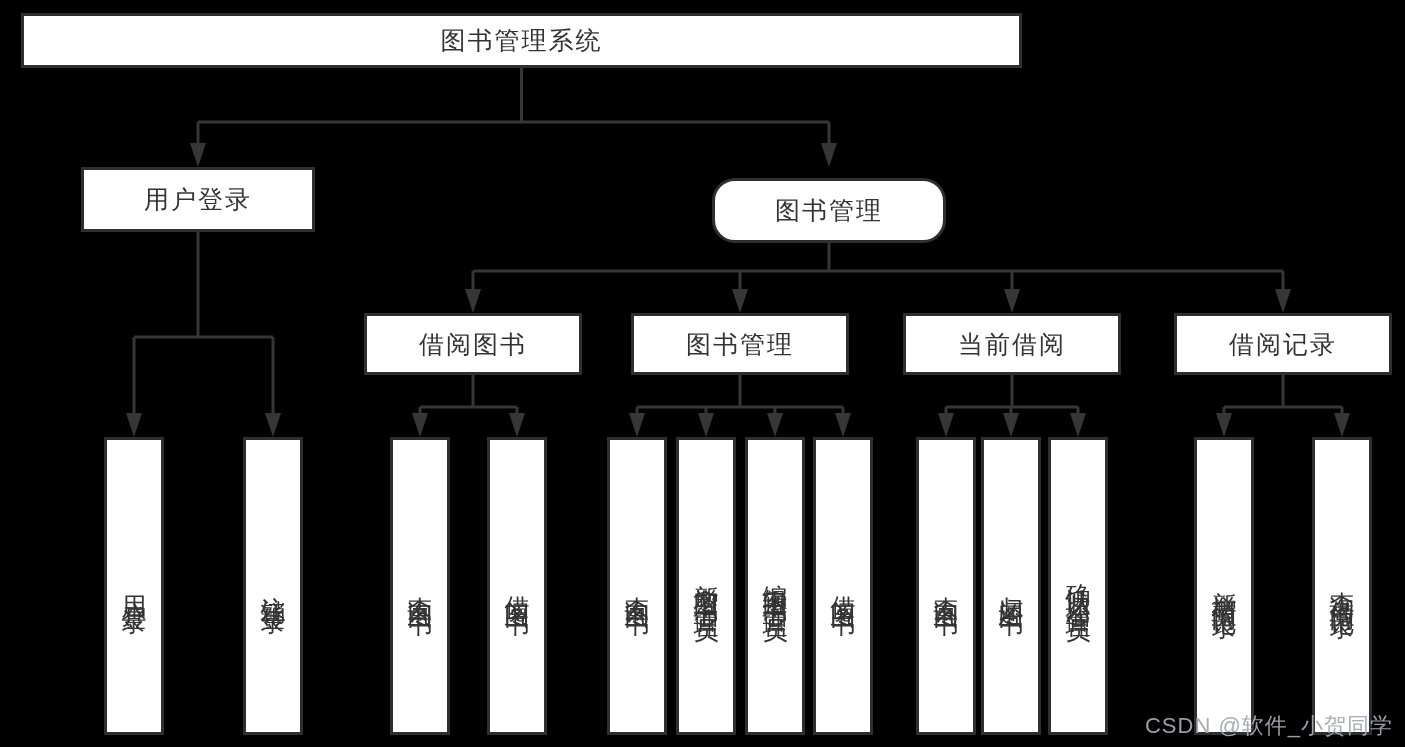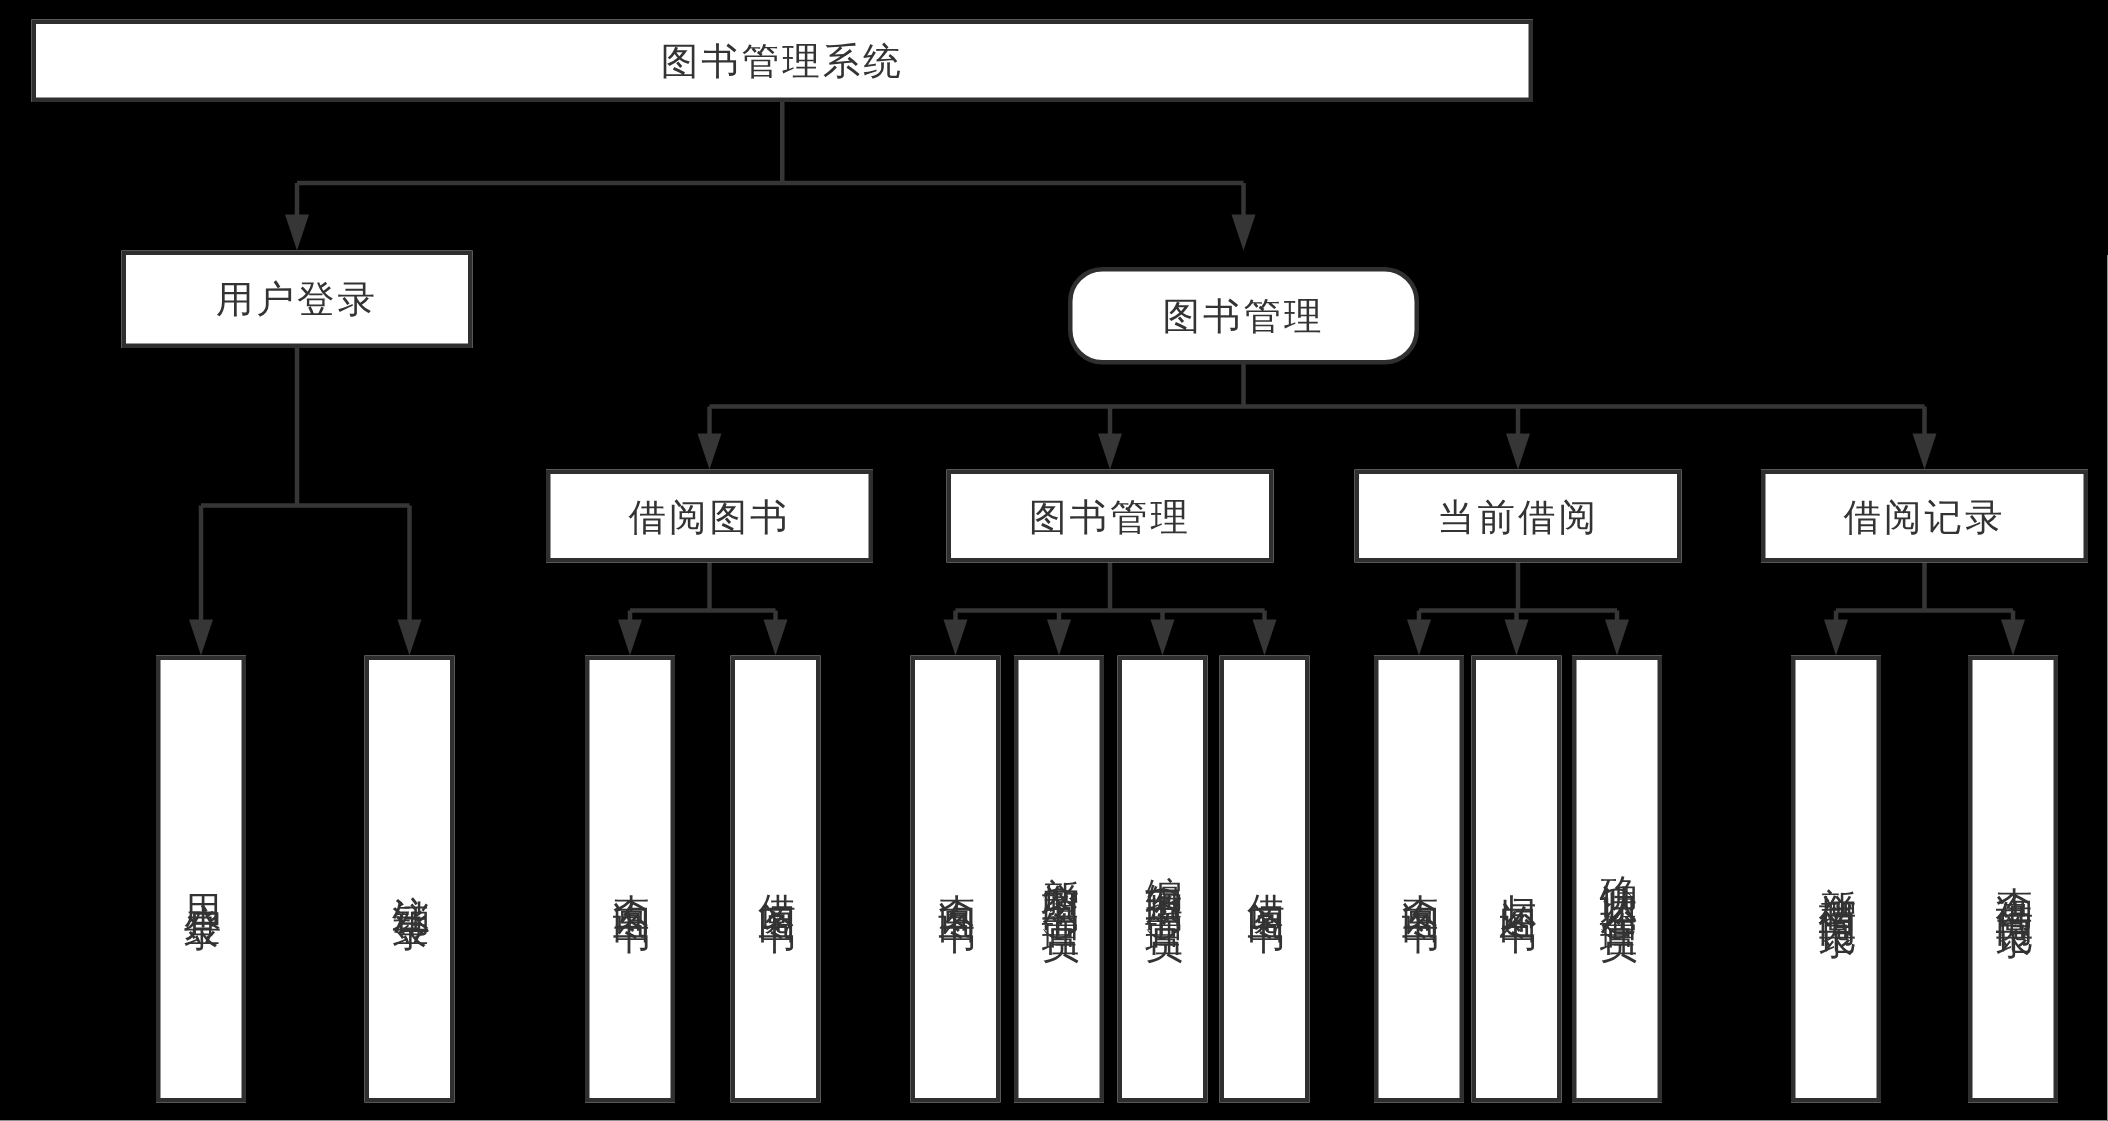--- a/index.html
+++ b/index.html
@@ -117,14 +117,15 @@
   <div class="box v" style="left:745px; top:437px; width:60px; height:298px;">编辑图书（管理员）</div>
   <div class="box v" style="left:813px; top:437px; width:60px; height:298px;">借阅图书</div>
 
   <div class="box v" style="left:916px; top:437px; width:60px; height:298px;">查询图书</div>
   <div class="box v" style="left:981px; top:437px; width:60px; height:298px;">归还图书</div>
   <div class="box v" style="left:1048px; top:437px; width:60px; height:298px;">确认归还（管理员）</div>
 
   <div class="box v" style="left:1194px; top:437px; width:60px; height:298px;">新增借阅记录</div>
   <div class="box v" style="left:1312px; top:437px; width:60px; height:298px;">查询借阅记录</div>
 
+  <div class="watermark">CSDN @软件_小贺同学</div>
 
 </div>
 
 </body></html>

